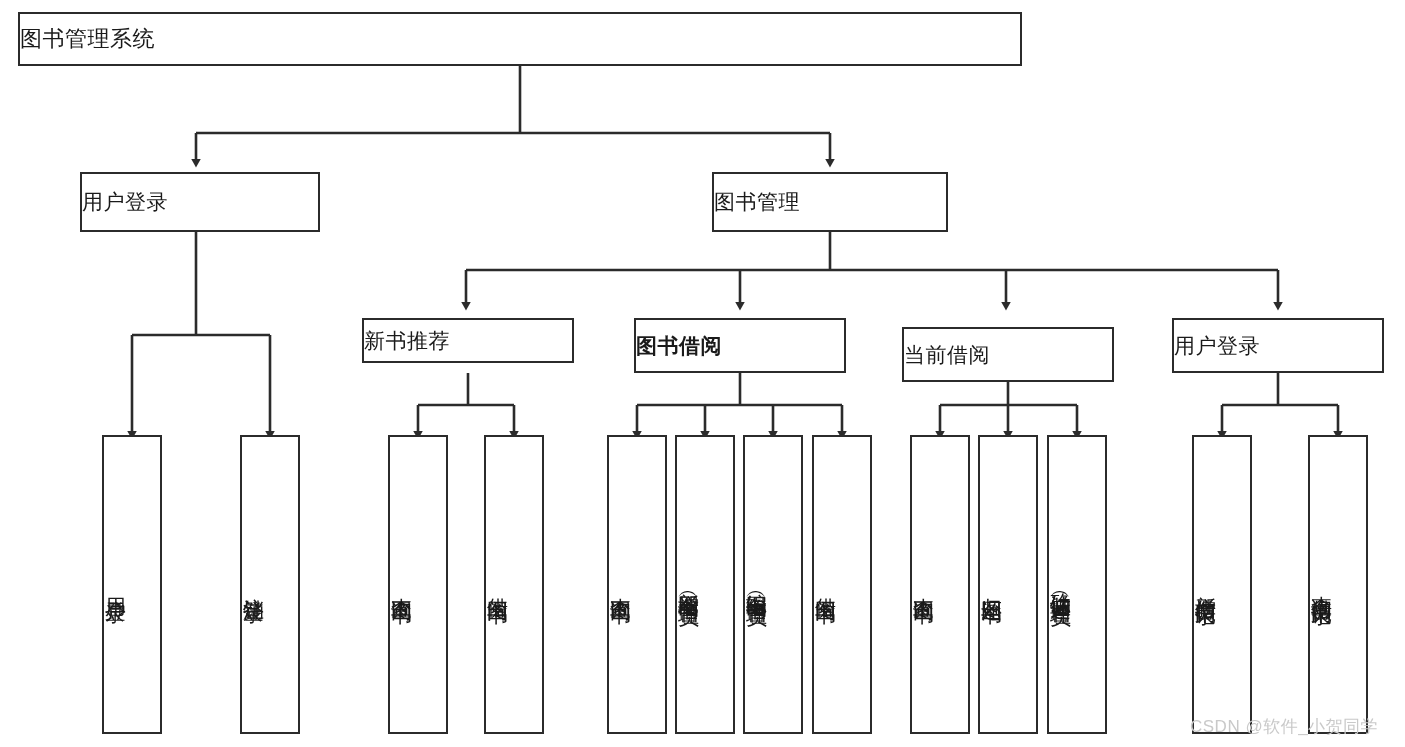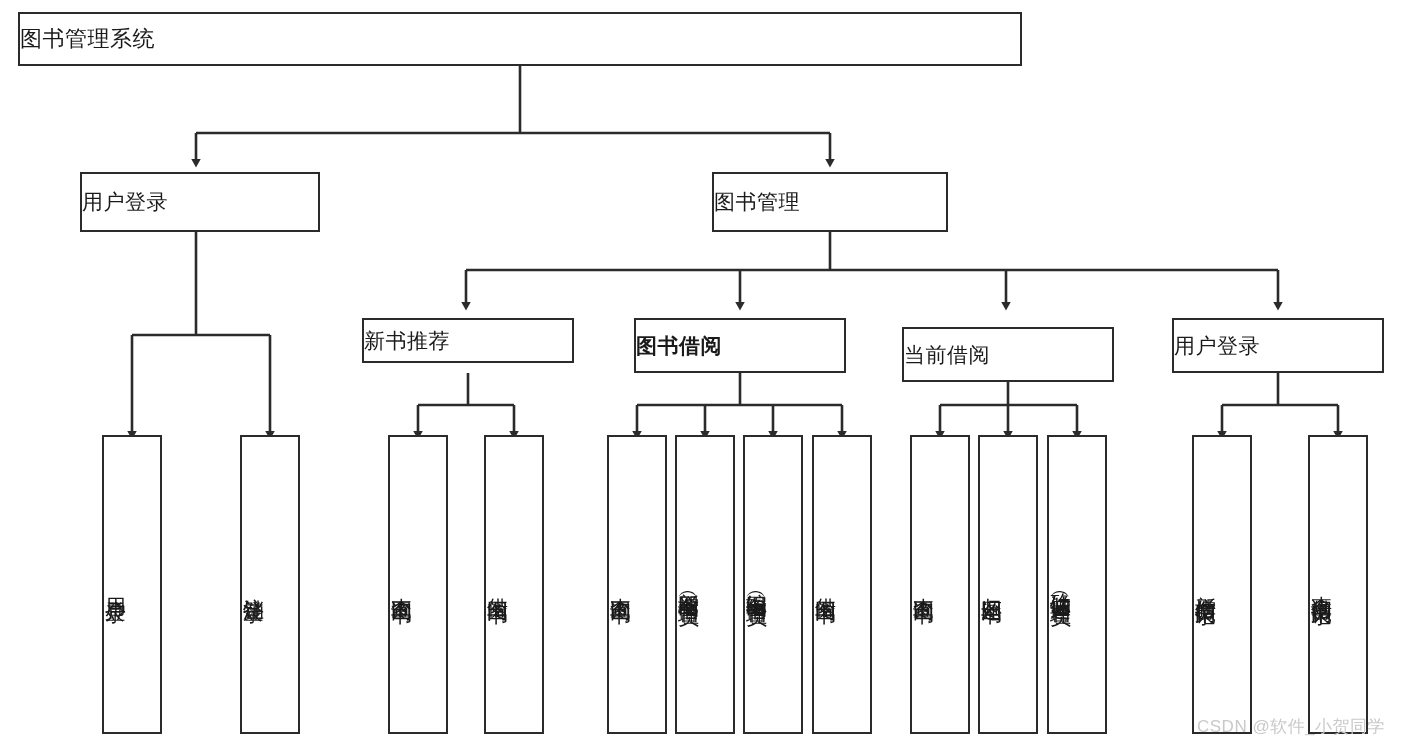--- a/index.html
+++ b/index.html
@@ -179,15 +179,15 @@
     <span class="vtext">确认归还（管理员）</span>
   </div>
 
   <div class="node leaf" style="left:1192px; top:435px; width:60px; height:299px;">
     <span class="vtext">新增借阅记录</span>
   </div>
   <div class="node leaf" style="left:1308px; top:435px; width:60px; height:299px;">
     <span class="vtext">查询借阅记录</span>
   </div>
 
-  <div class="watermark" style="left:1190px; top:715px;margin-left:7px;">CSDN @软件_小贺同学</div>
+  <div class="watermark" style="left:1190px; top:715px;">CSDN @软件_小贺同学</div>
 
 </div>
 
 </body></html>

